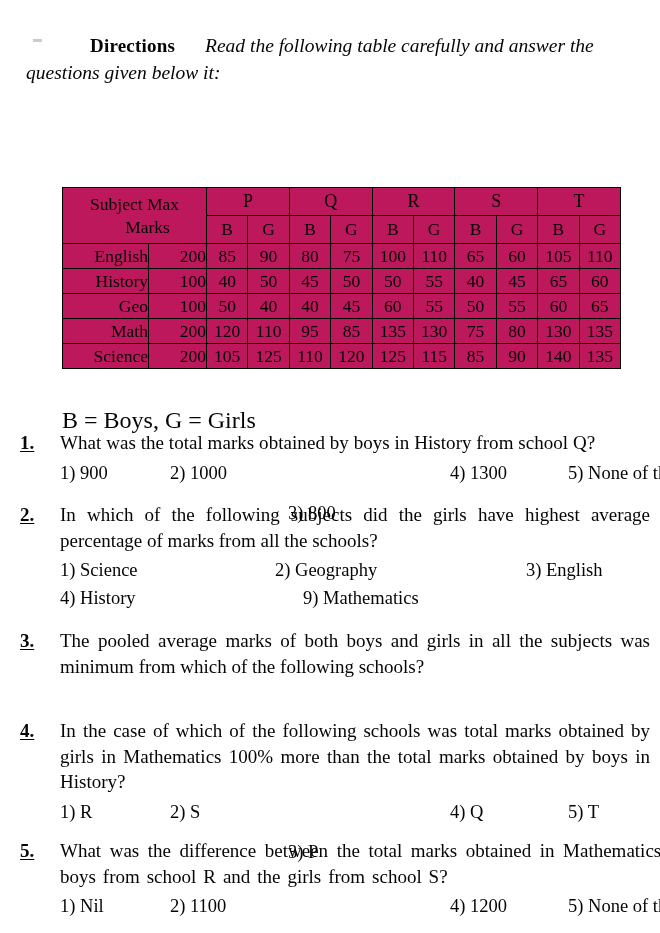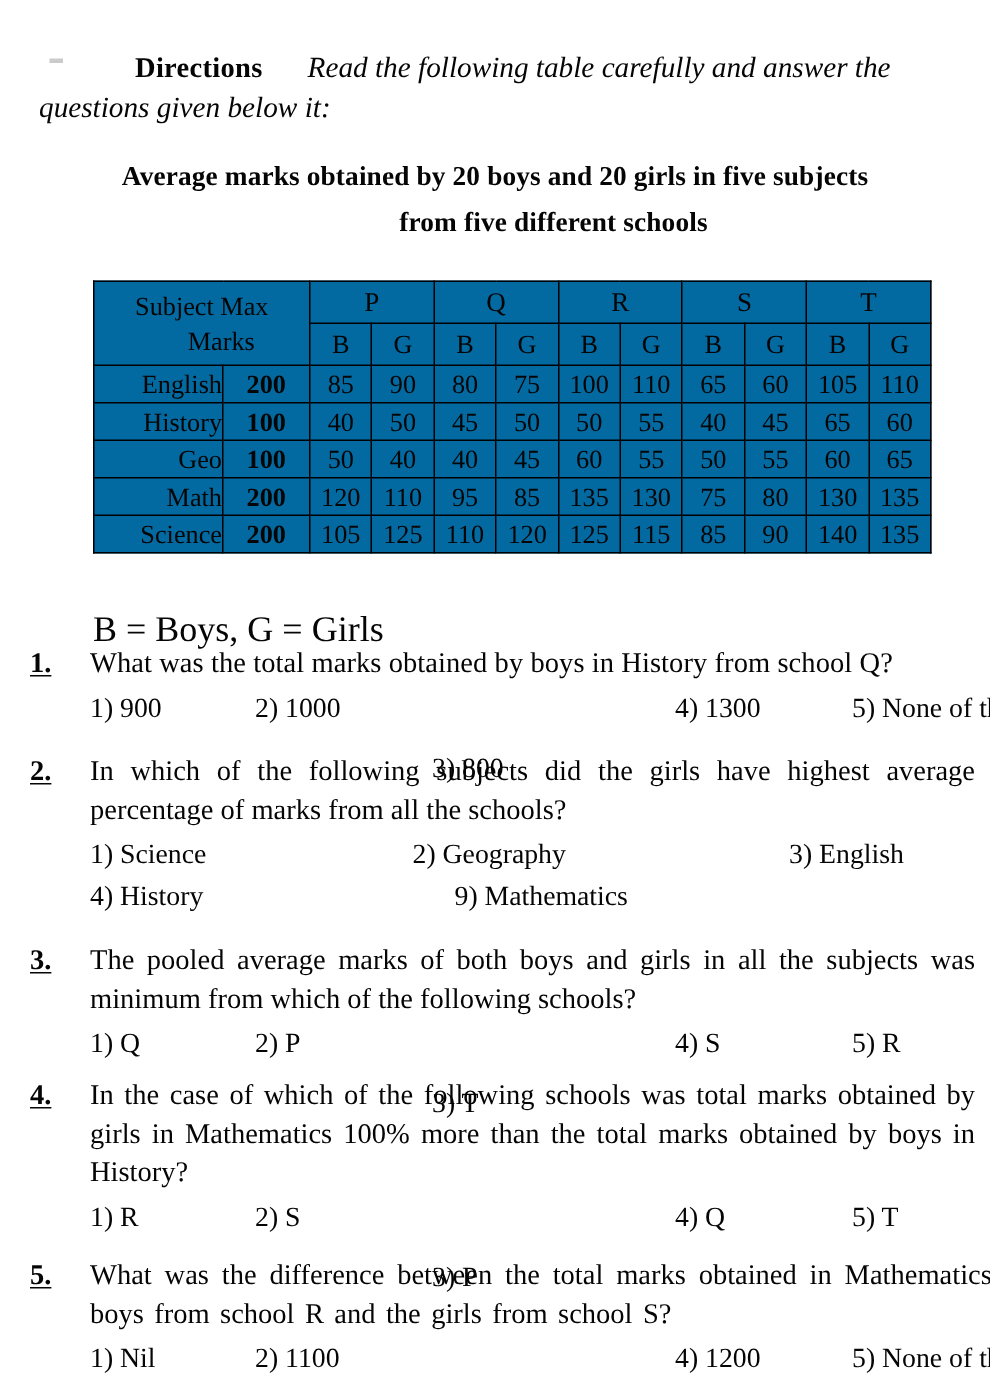--- a/index.html
+++ b/index.html
@@ -78,21 +78,21 @@
   .table-wrap {
     position: absolute;
     left: 62px;
     top: 187px;
     width: 558px;
   }
   table.marks {
     border-collapse: collapse;
     width: 558px;
     table-layout: fixed;
-    background: #0369a1;
+    background: #be185d;
   }
   table.marks th,
   table.marks td {
     border: 1.6px solid #000;
     text-align: center;
     font-size: 17.5px;
     line-height: 20px;
     padding: 1px 0 2px;
     font-weight: normal;
     font-family: "Liberation Serif", "DejaVu Serif", serif;
@@ -112,21 +112,21 @@
   }
   table.marks .bg-head {
     height: 24px;
     font-size: 17.5px;
   }
   table.marks td.subject {
     text-align: right;
     font-size: 17.5px;
     padding-left: 2px;
   }
-  table.marks td.maxmarks { text-align: center; font-weight: bold; }
+  table.marks td.maxmarks { text-align: right; }
   table.marks tbody tr { height: 25px; }
 
   col.c-sub { width: 86px; }
   col.c-max { width: 58px; }
   col.c-val { width: 41.4px; }
 
   
   .legend {
     position: absolute;
     left: 62px;
@@ -200,24 +200,20 @@
 <body>
 
 <div class="page">
 
   <div class="speck"></div>
 
   <div class="directions">
     <span class="directions-label">Directions</span><span class="directions-text">Read the following table carefully and answer the questions given below it:</span>
   </div>
 
-  <div class="title">
-    <span>Average marks obtained by 20 boys and 20 girls in five subjects</span>
-    <span class="line2">from five different schools</span>
-  </div>
 
   <div class="table-wrap">
     <table class="marks">
       <colgroup>
         <col class="c-sub">
           <col class="c-max">
         <col class="c-val">
           <col class="c-val">
           <col class="c-val">
           <col class="c-val">
@@ -362,27 +358,20 @@
         </div>
       </div>
     </div>
   </div>
 
   <div class="question" id="q3">
     <div class="q-row">
       <div class="q-num">3.</div>
       <div class="q-body">
         <div class="q-text">The pooled average marks of both boys and girls in all the subjects was minimum from which of the following schools?</div>
-        <div class="q-options opts5">
-          <span class="opt">1) Q</span>
-          <span class="opt">2) P</span>
-          <span class="opt">3) T</span>
-          <span class="opt">4) S</span>
-          <span class="opt">5) R</span>
-        </div>
       </div>
     </div>
   </div>
 
   <div class="question" id="q4">
     <div class="q-row">
       <div class="q-num">4.</div>
       <div class="q-body">
         <div class="q-text">In the case of which of the following schools was total marks obtained by girls in Mathematics 100% more than the total marks obtained by boys in History?</div>
         <div class="q-options opts5">

